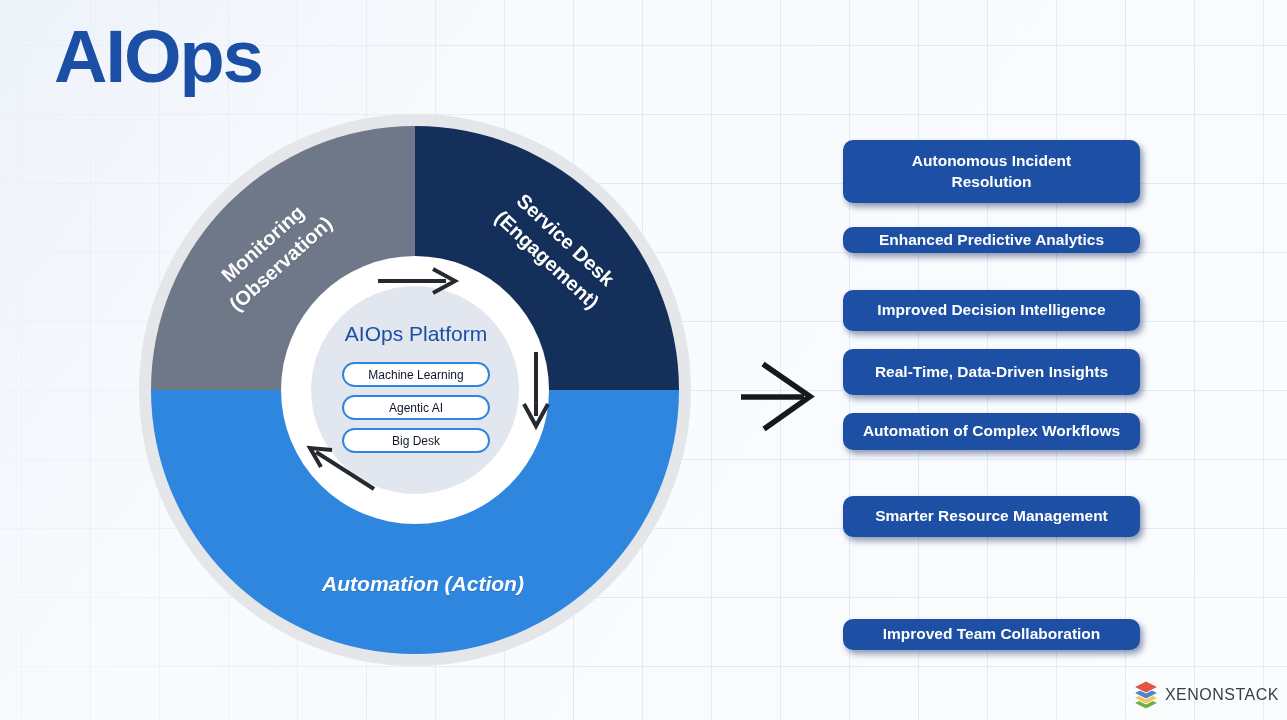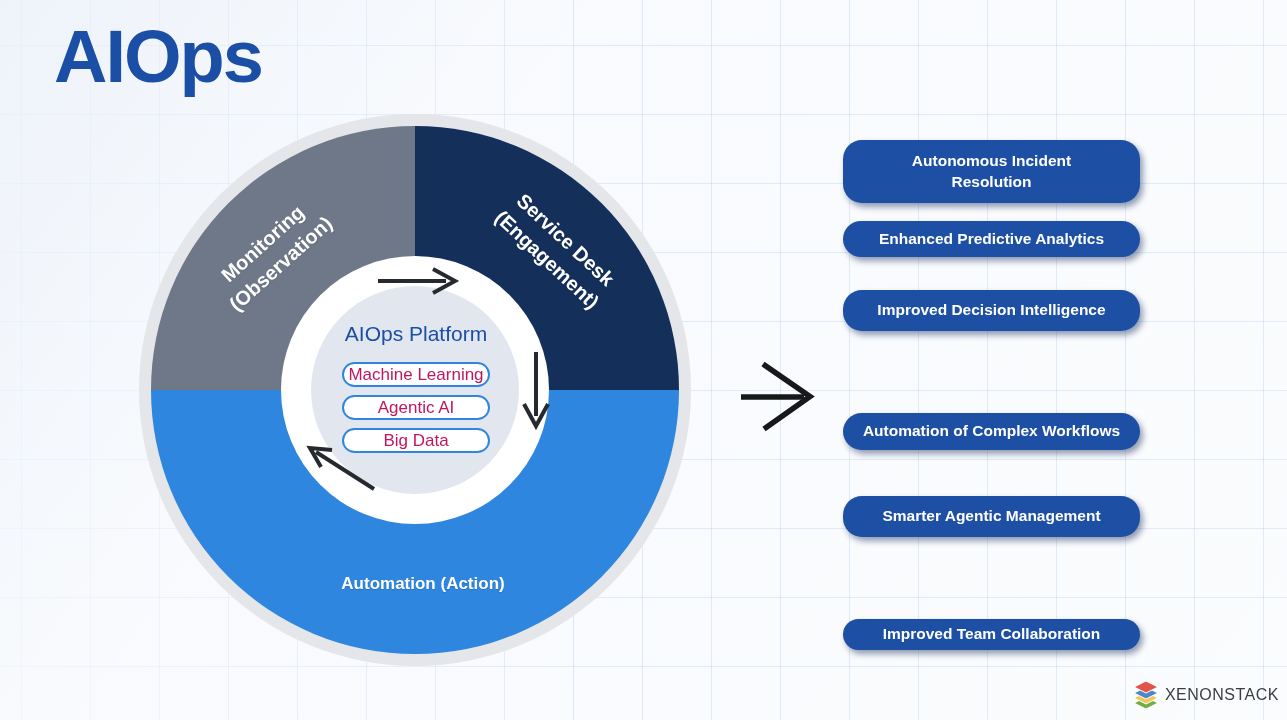--- a/index.html
+++ b/index.html
@@ -54,44 +54,44 @@
     position:absolute;left:416px;top:322px;transform:translateX(-50%);
     font-size:21px;font-weight:400;color:var(--title-blue,#1A4FA5);
     white-space:nowrap;
   }
   .pill{
     position:absolute;left:416px;transform:translateX(-50%);
     width:148px;height:25px;box-sizing:border-box;
     background:#fff;border:2px solid var(--pill-border-blue,#2E86DE);
     border-radius:13px;
     display:flex;align-items:center;justify-content:center;
-    font-size:17px;color:#be185d;white-space:nowrap;
+    font-size:12px;color:#0f172a;white-space:nowrap;
   }
   .pill-1{top:362px}.pill-2{top:395px}.pill-3{top:428px}
   .seg-label{
     position:absolute;color:#ffffff;font-weight:700;font-size:20px;
     text-align:center;line-height:1.35;white-space:nowrap;
     text-shadow:0 1px 1px rgba(0,0,0,.12);
   }
   .seg-monitoring{left:272px;top:254px;transform:translate(-50%,-50%) rotate(-42deg);}
   .seg-service{left:556px;top:250px;transform:translate(-50%,-50%) rotate(43deg);}
-  .seg-automation{left:423px;top:584px;transform:translate(-50%,-50%);font-size:17px;}
+  .seg-automation{left:423px;top:584px;transform:translate(-50%,-50%);font-size:21px;font-style:italic;}
   .arrows-svg{position:absolute;inset:0;pointer-events:none;}
   
   .benefit{
     position:absolute;left:843px;width:297px;box-sizing:border-box;
     background:var(--benefit-blue,#1D4FA4);
-    border-radius:19px;color:#ffffff;font-weight:700;font-size:15.5px;
+    border-radius:10px;color:#ffffff;font-weight:700;font-size:15.5px;
     display:flex;align-items:center;justify-content:center;text-align:center;
     line-height:1.3;box-shadow:3px 4px 6px rgba(13,35,84,.45);
     padding:0 14px;
   }
   .b1{top:140px;height:63px}
   .b1 span{display:block;max-width:190px;}
-  .b2{top:221px;height:36px}
+  .b2{top:227px;height:26px}
   .b3{top:290px;height:41px}
   .b4{top:349px;height:46px}
   .b5{top:413px;height:37px}
   .b6{top:496px;height:41px}
   .b7{top:557px;height:43px}
   .b8{top:619px;height:31px}
   
   .logo{
     position:absolute;right:8px;bottom:10px;
     display:flex;align-items:center;gap:5px;justify-content:space-between;
@@ -111,21 +111,21 @@
 
   <div class="halo"></div>
   <div class="donut"></div>
   <div class="inner-white"></div>
   <div class="inner-gray"></div>
 
   <div class="center-title">AIOps Platform</div>
 
   <div class="pill pill-1">Machine Learning</div>
   <div class="pill pill-2">Agentic AI</div>
-  <div class="pill pill-3">Big Data</div>
+  <div class="pill pill-3">Big Desk</div>
 
   <div class="seg-label seg-monitoring">
     <div>Monitoring</div>
     <div>(Observation)</div>
   </div>
   <div class="seg-label seg-service">
     <div>Service Desk</div>
     <div>(Engagement)</div>
   </div>
   <div class="seg-label seg-automation">Automation (Action)</div>
@@ -151,25 +151,28 @@
 
   <div class="benefit b1">
     <span>Autonomous Incident Resolution</span>
   </div>
   <div class="benefit b2">
     <span>Enhanced Predictive Analytics</span>
   </div>
   <div class="benefit b3">
     <span>Improved Decision Intelligence</span>
   </div>
+  <div class="benefit b4">
+    <span>Real-Time, Data-Driven Insights</span>
+  </div>
   <div class="benefit b5">
     <span>Automation of Complex Workflows</span>
   </div>
   <div class="benefit b6">
-    <span>Smarter Agentic Management</span>
+    <span>Smarter Resource Management</span>
   </div>
   <div class="benefit b8">
     <span>Improved Team Collaboration</span>
   </div>
 
   <div class="logo">
     <svg width="28" height="30" viewBox="0 0 28 30">
       <polygon points="14,17 26,23 14,29 2,23" fill="#6FAE44" stroke="#ffffff" stroke-width="1"></polygon>
       <polygon points="14,12 26,18 14,24 2,18" fill="#F0C75A" stroke="#ffffff" stroke-width="1"></polygon>
       <polygon points="14,7 26,13 14,19 2,13" fill="#4D87C7" stroke="#ffffff" stroke-width="1"></polygon>

